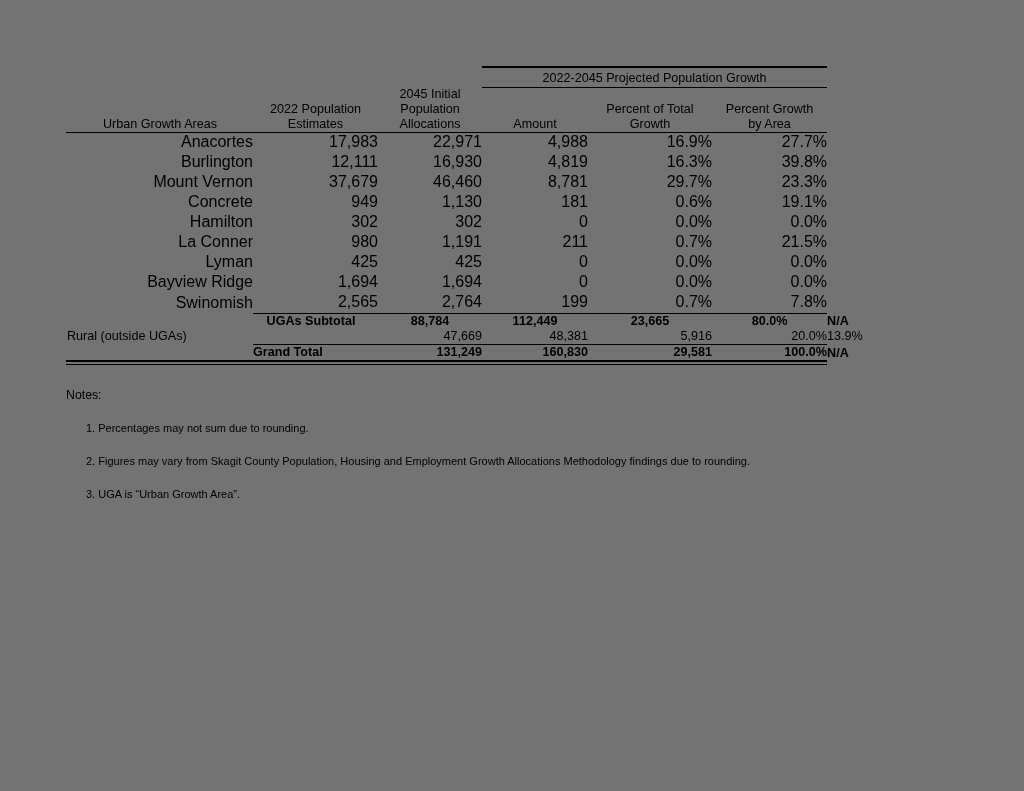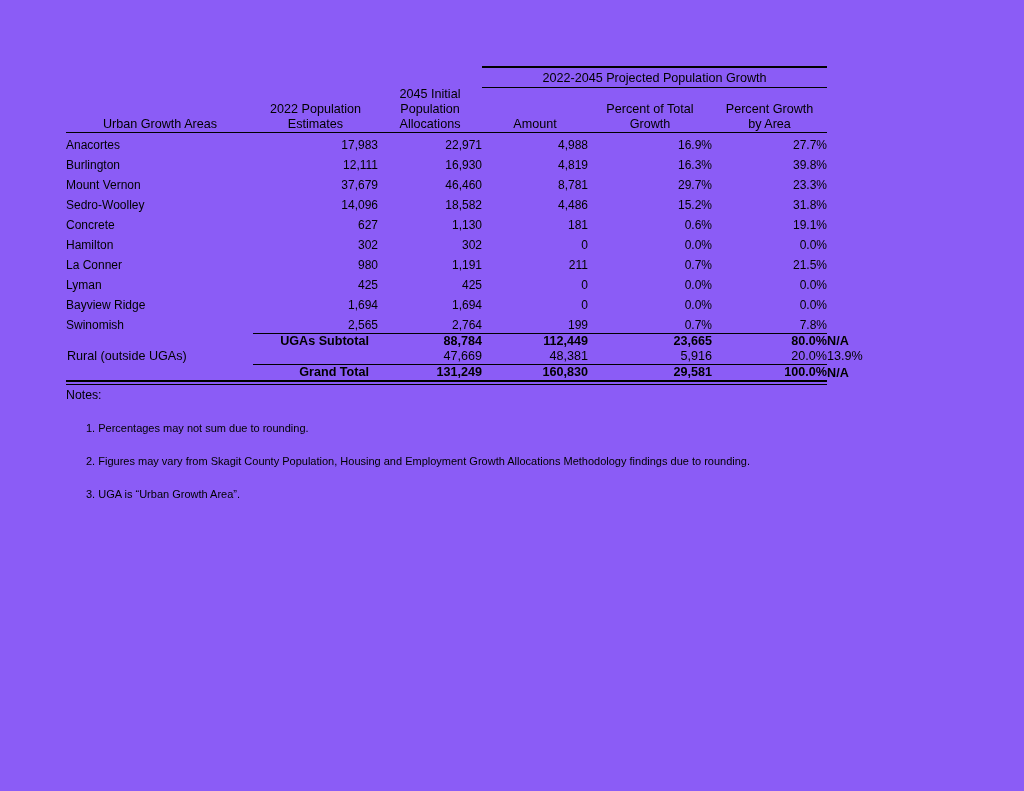--- a/index.html
+++ b/index.html
@@ -16,21 +16,21 @@
     -webkit-font-smoothing: antialiased;
     position: relative;
     overflow: hidden;
   }
 
   .page {
     position: absolute;
     left: 0; top: 0;
     width: 1024px;
     height: 791px;
-    background: #8b5cf6;
+    background: #737373;
   }
 
   
   .table-wrap {
     position: absolute;
     left: 66px;
     top: 66px;
     width: 761px;
   }
 
@@ -82,38 +82,39 @@
     border-bottom: 1.6px solid #000;
     height: 42px;
   }
   .col-head th.h-name  { text-align: center;  padding-left: 1px; }
   .col-head th.h-num   { }
   .col-head th .hl     { display: block; }
 
   
   tbody.rows td {
     height: 19px;
-    font-size: 12px;
+    font-size: 16px;
     padding: 0 0 1px 0;
+    text-align: right;
   }
   td.name   { text-align: left; padding-left: 1px; }
   td.num    { text-align: right; padding-right: 1px; }
 
   
   tr.subtotal td { font-weight: bold; }
   tr.subtotal td.name { text-align: right; padding-right: 9px; }
   tr.subtotal td.num,
-  tr.subtotal td.name { border-top: 1.6px solid #000; }
+  tr.subtotal td.name { border-top: 1.6px solid #000; text-align: center; }
   tr.subtotal td.spacer-left { border-top: none; }
 
   tr.rural td { font-weight: normal; }
   tr.rural td.name { text-align: left; padding-left: 1px; }
 
   tr.grand td { font-weight: bold; }
-  tr.grand td.name { text-align: right; padding-right: 9px; }
+  tr.grand td.name { text-align: left; padding-right: 9px; }
   tr.grand td.num,
   tr.grand td.name { border-top: 1.6px solid #000; }
   tr.grand td.spacer-left { border-top: none; }
 
   
   .rule-bottom td {
     border-top: 2.4px solid #000;
     border-bottom: 1.5px solid #000;
     height: 2px;
     font-size: 0;
@@ -211,30 +212,22 @@
           </tr>
           <tr>
             <td class="name">Mount Vernon</td>
             <td class="num">37,679</td>
             <td class="num">46,460</td>
             <td class="num">8,781</td>
             <td class="num">29.7%</td>
             <td class="num">23.3%</td>
           </tr>
           <tr>
-            <td class="name">Sedro-Woolley</td>
-            <td class="num">14,096</td>
-            <td class="num">18,582</td>
-            <td class="num">4,486</td>
-            <td class="num">15.2%</td>
-            <td class="num">31.8%</td>
-          </tr>
-          <tr>
             <td class="name">Concrete</td>
-            <td class="num">627</td>
+            <td class="num">949</td>
             <td class="num">1,130</td>
             <td class="num">181</td>
             <td class="num">0.6%</td>
             <td class="num">19.1%</td>
           </tr>
           <tr>
             <td class="name">Hamilton</td>
             <td class="num">302</td>
             <td class="num">302</td>
             <td class="num">0</td>

